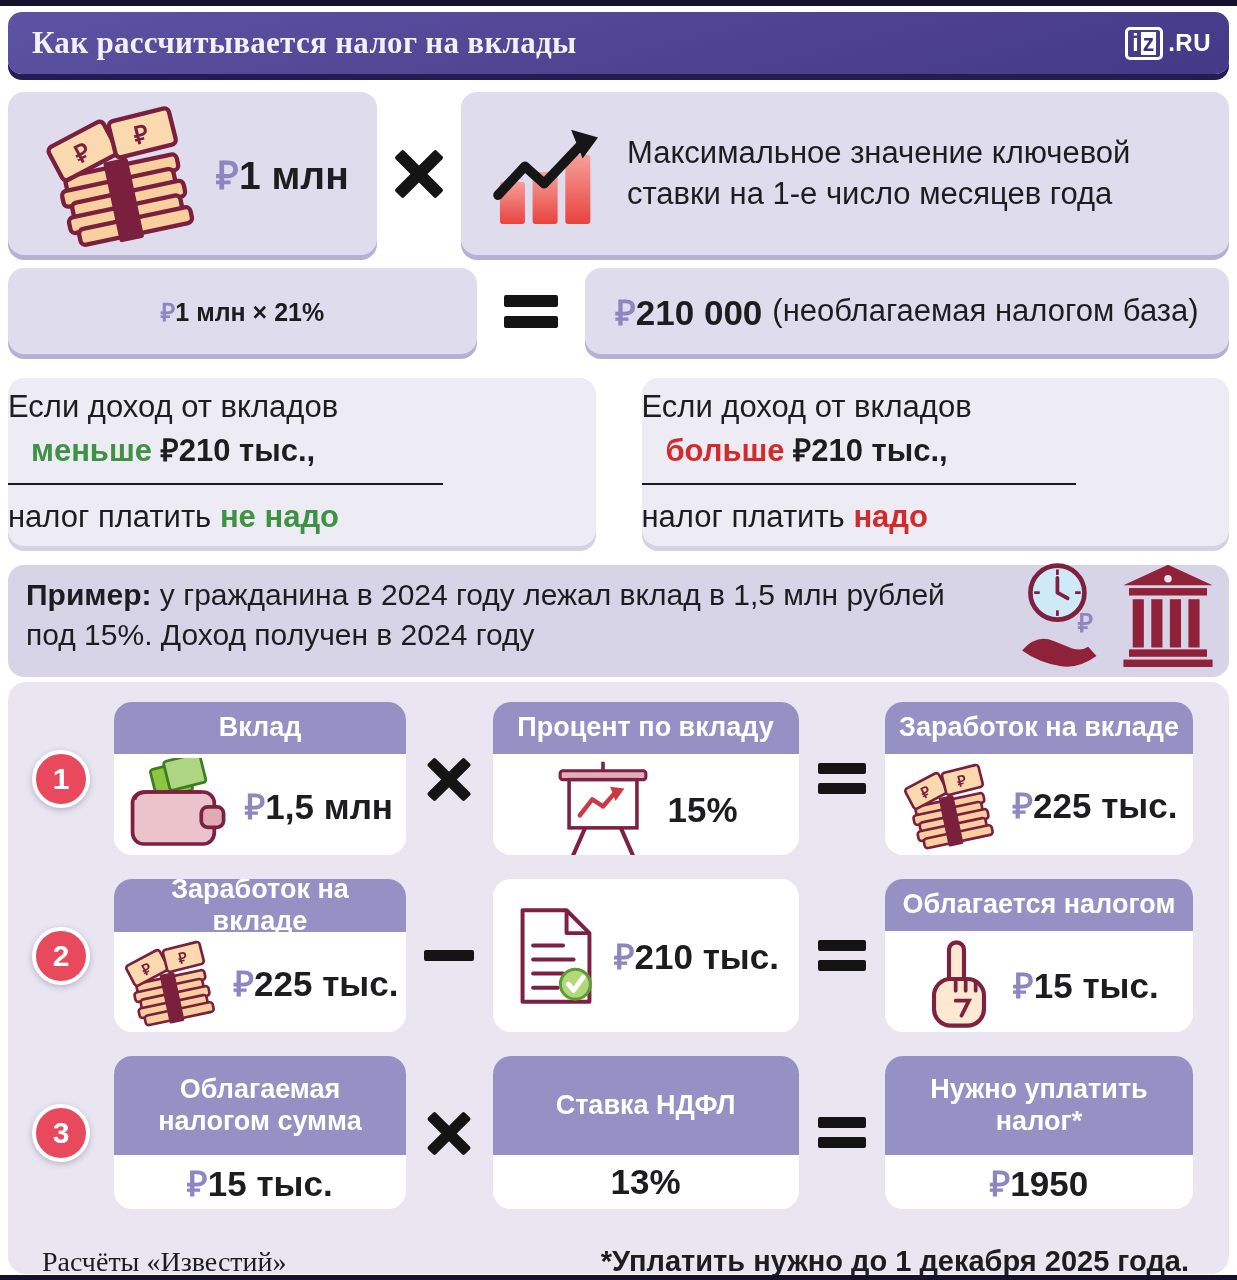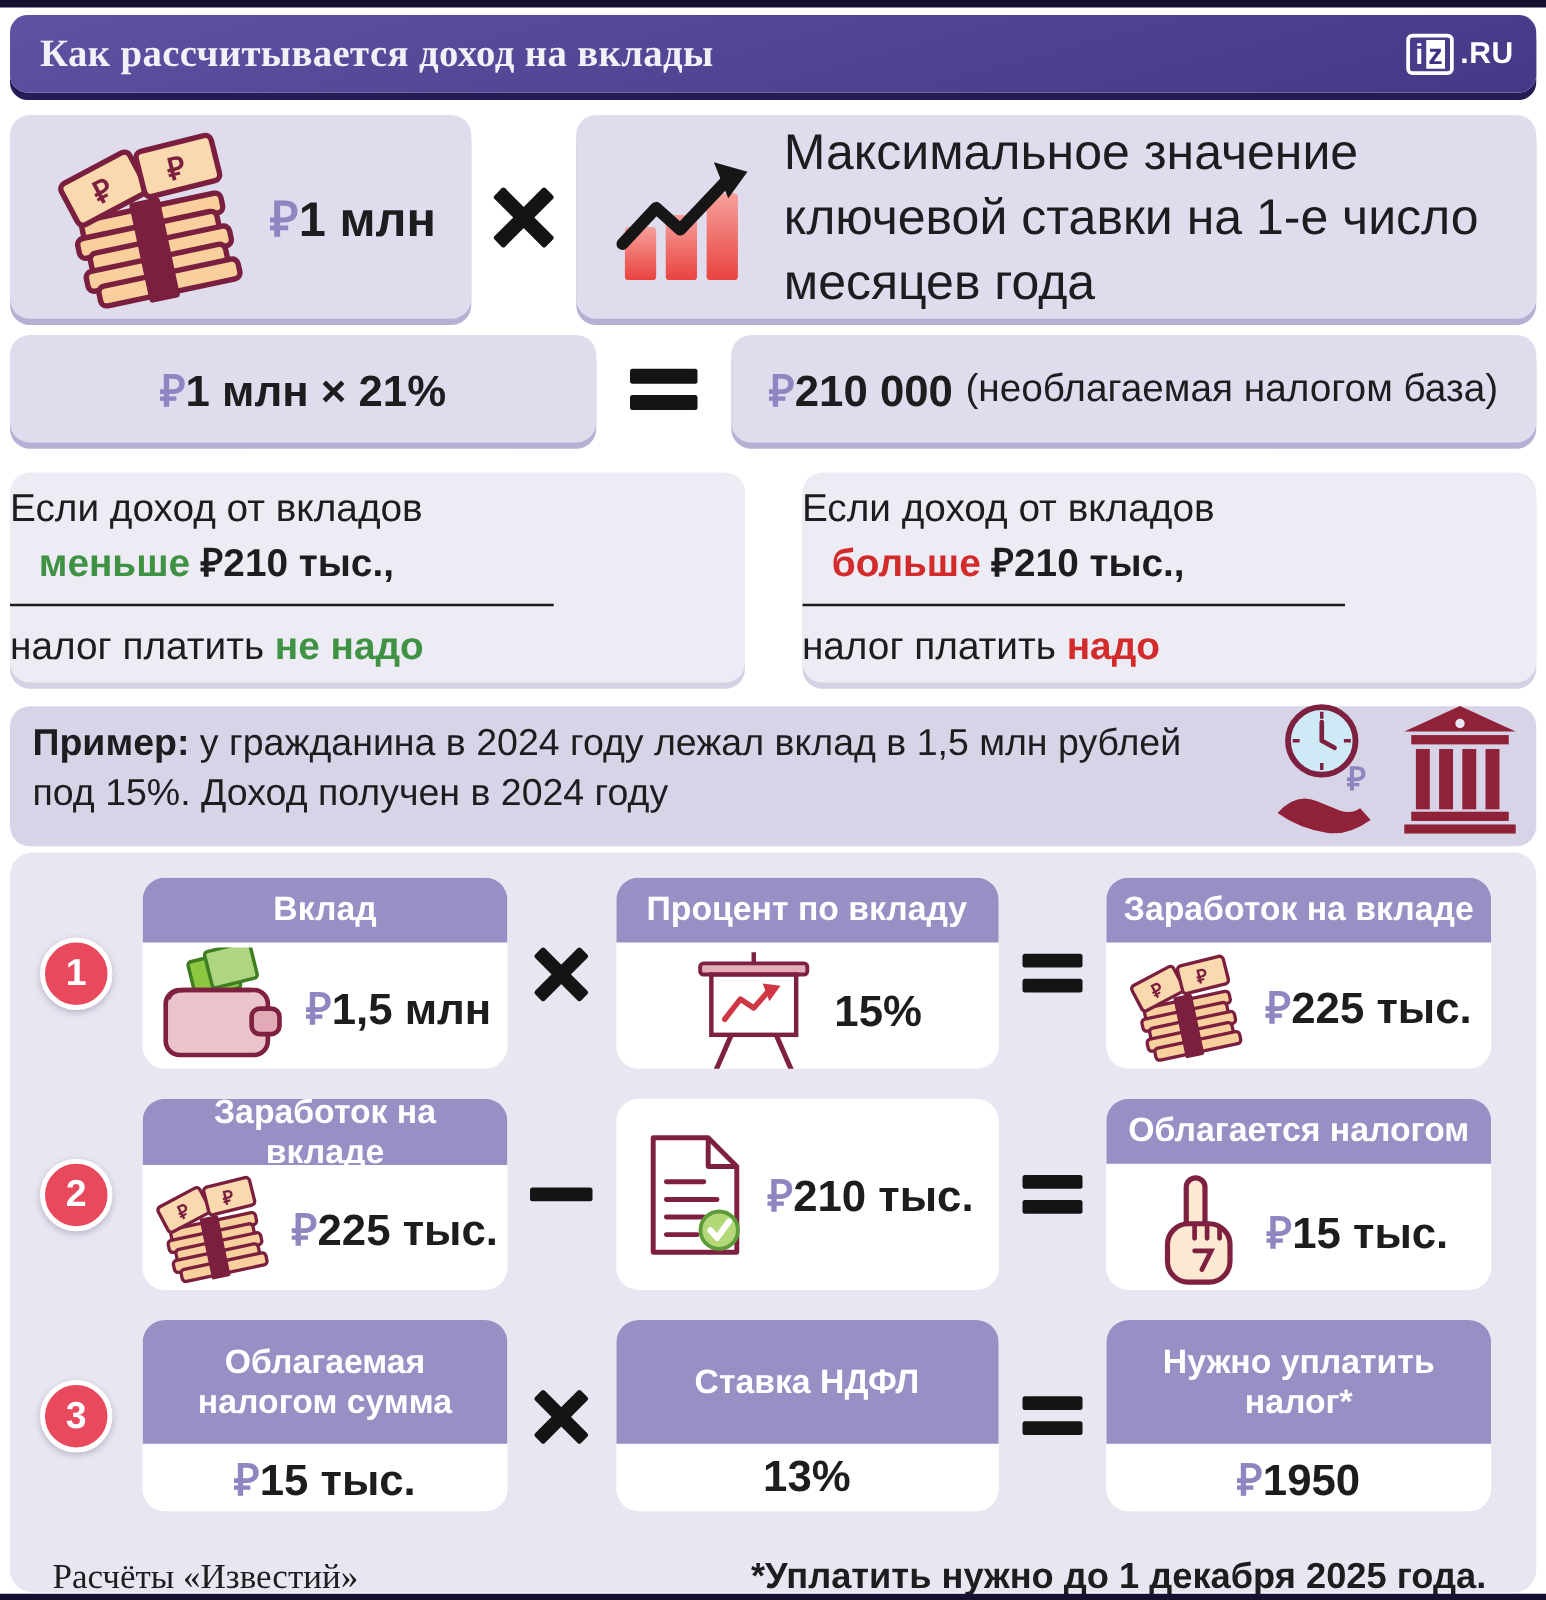--- a/index.html
+++ b/index.html
@@ -50,25 +50,25 @@
   .op-lg.opx{width:52px;height:52px}
   .op-lg.opx i{width:58px;height:12px;top:20px}
   .op-lg.opeq i{width:54px;height:12px}
 
   
   .rowA{display:flex;align-items:stretch;margin-top:18px;height:163px}
   .boxA1{width:369px;display:flex;align-items:center;justify-content:center;gap:8px}
   .amt{font-size:39px;font-weight:700;white-space:nowrap}
   .opcolA{flex:0 0 84px;display:flex;align-items:center;justify-content:center}
   .boxA2{flex:1;display:flex;align-items:center;gap:16px;padding:0 16px 0 24px}
-  .boxA2 p{font-size:40px;line-height:1.3;max-width:620px}
+  .boxA2 p{font-size:31px;line-height:1.3;max-width:620px}
 
   
   .rowB{display:flex;align-items:stretch;margin-top:13px;height:86px}
-  .boxB1{width:469px;display:flex;align-items:center;justify-content:center;font-size:35px}
+  .boxB1{width:469px;display:flex;align-items:center;justify-content:center;font-size:25px}
   .opcolB{flex:0 0 108px;display:flex;align-items:center;justify-content:center}
   .boxB2{flex:1;display:flex;align-items:center;justify-content:center;gap:10px;font-size:35px;white-space:nowrap}
   .boxB2 .note{font-weight:400;font-size:31px}
 
   
   .rowC{display:flex;gap:46px;margin-top:24px;height:168px}
   .cond{flex:1;display:flex;flex-direction:column;align-items:flex-start;justify-content:center;text-align:center;
         font-size:31px;line-height:1.42}
   .cond b{font-weight:700}
   .kw-green{color:var(--green,#3f9144)}
@@ -102,21 +102,21 @@
   .footnote{font-weight:700;font-size:29px}
 </style>
 </head>
 <body>
 
 <div class="edge top"></div>
 
 <div class="wrap">
 
   <header class="hdr">
-    <h1>Как рассчитывается доход на вклады</h1>
+    <h1>Как рассчитывается налог на вклады</h1>
     <div class="logo">
       <span class="logo-frame">
         <span class="logo-i">i</span>
         <span class="logo-z">z</span>
       </span>
       <span class="logo-ru">.RU</span>
     </div>
   </header>
 
   <section class="rowA">

